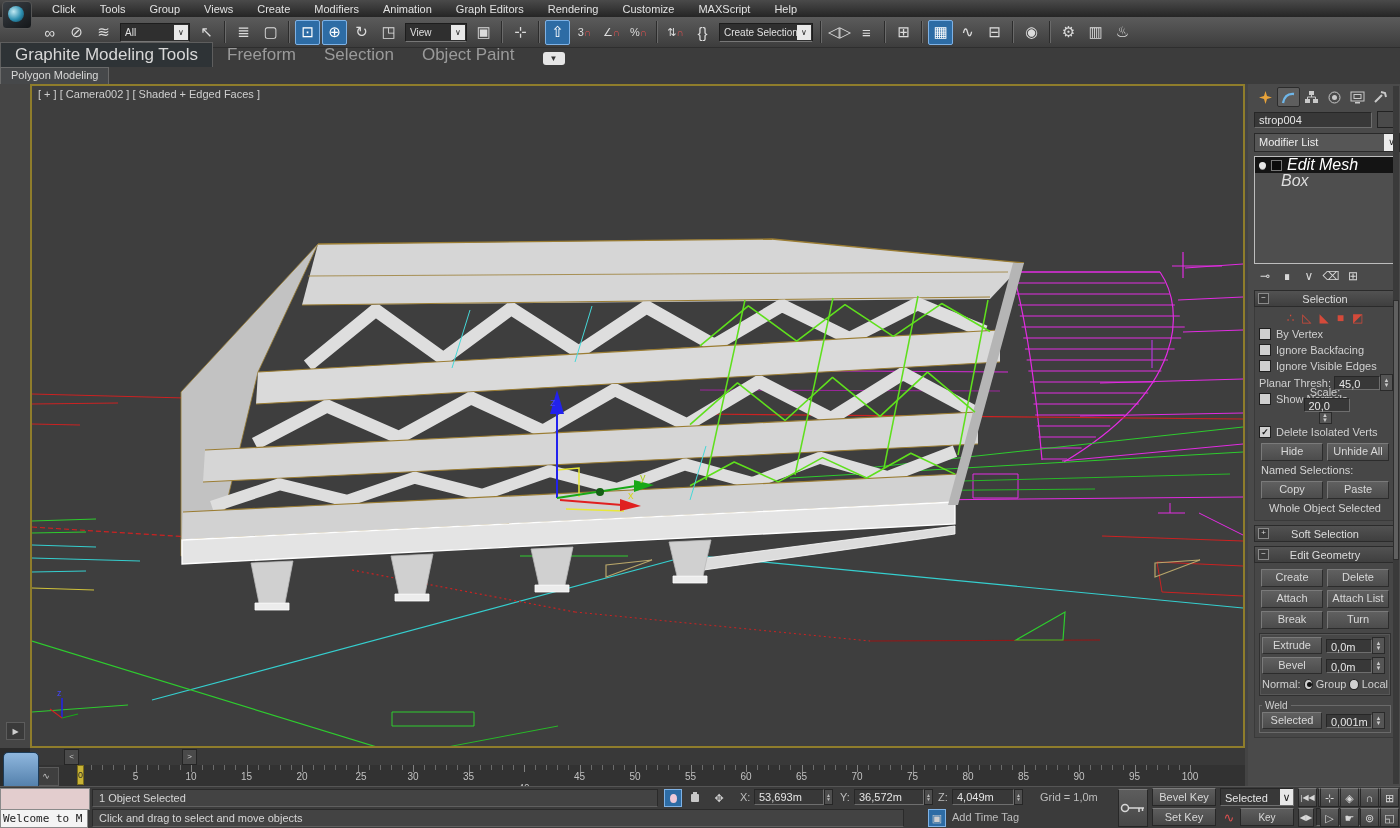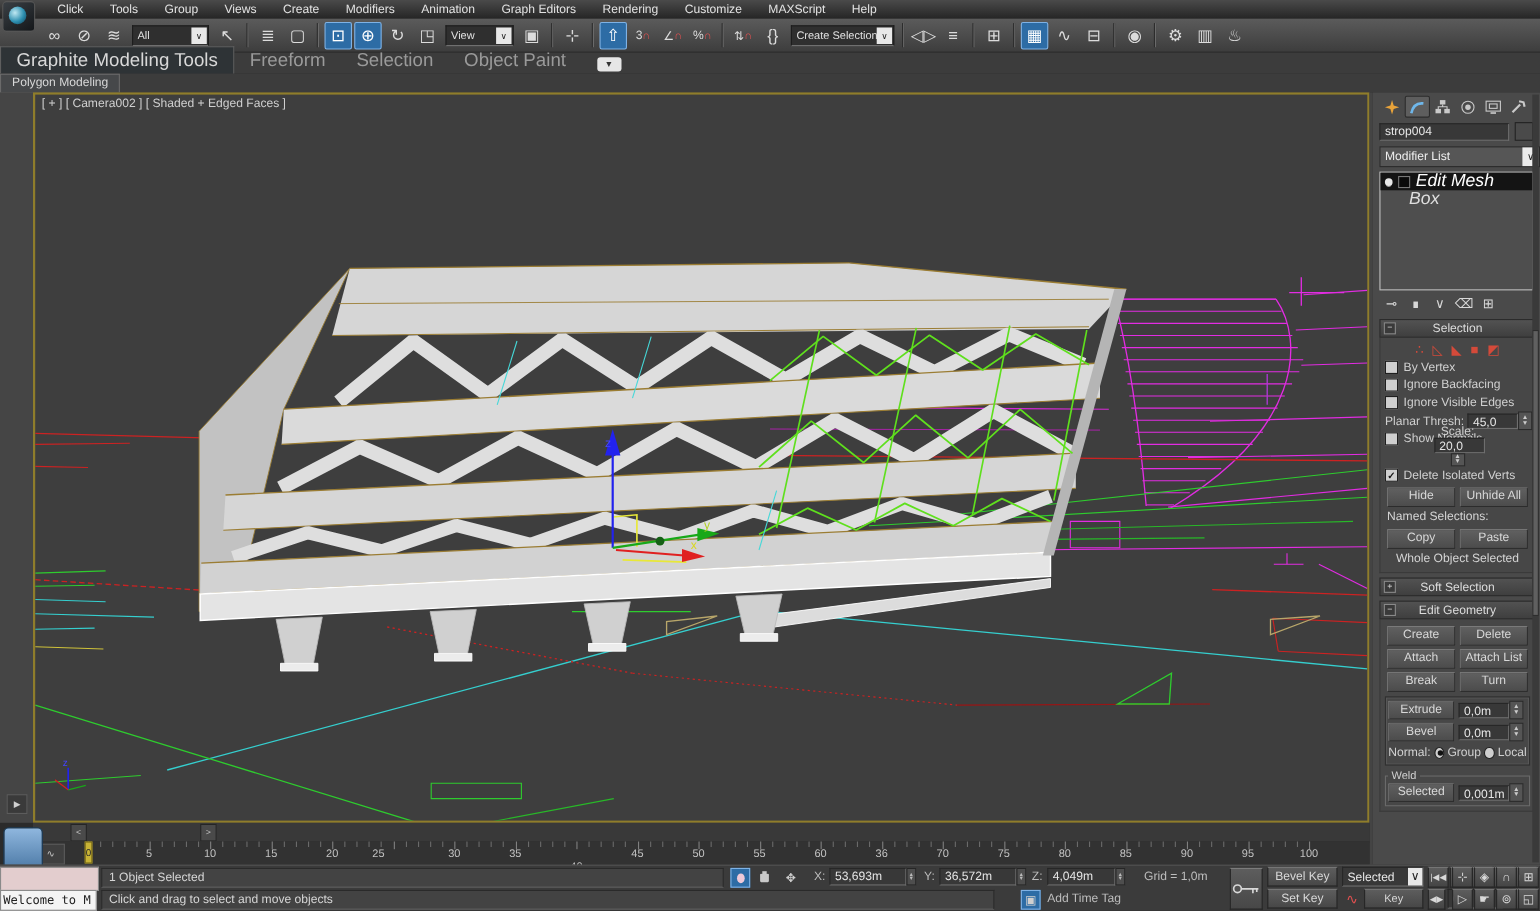--- a/index.html
+++ b/index.html
@@ -644,29 +644,29 @@
     <div class="tick" style="left: 1115.6px;"></div>
     <div class="tick" style="left: 1126.7px;"></div>
     <div class="tick" style="left: 1137.8px;"></div>
     <div class="tick" style="left: 1148.9px;"></div>
     <div class="tick" style="left: 1160px; height: 7px; background: rgb(128, 128, 128);"></div>
     <div class="ticklab" style="left: 50px;">0</div>
     <div class="ticklab" style="left: 105.5px;">5</div>
     <div class="ticklab" style="left: 161px;">10</div>
     <div class="ticklab" style="left: 216.5px;">15</div>
     <div class="ticklab" style="left: 272px;">20</div>
-    <div class="ticklab" style="left: 314px;">25</div>
+    <div class="ticklab" style="left: 331px;">25</div>
     <div class="ticklab" style="left: 383px;">30</div>
     <div class="ticklab" style="left: 438.5px;">35</div>
     <div class="ticklab" style="left: 494px; margin-top: 12px;">40</div>
     <div class="ticklab" style="left: 549.5px;">45</div>
     <div class="ticklab" style="left: 605px;">50</div>
     <div class="ticklab" style="left: 660.5px;">55</div>
     <div class="ticklab" style="left: 716px;">60</div>
-    <div class="ticklab" style="left: 771.5px;">36</div>
+    <div class="ticklab" style="left: 771.5px;">65</div>
     <div class="ticklab" style="left: 827px;">70</div>
     <div class="ticklab" style="left: 882.5px;">75</div>
     <div class="ticklab" style="left: 938px;">80</div>
     <div class="ticklab" style="left: 993.5px;">85</div>
     <div class="ticklab" style="left: 1049px;">90</div>
     <div class="ticklab" style="left: 1104.5px;">95</div>
     <div class="ticklab" style="left: 1160px;">100</div>
     <div id="frame-marker" style="left: 47px;">0</div>
   </div>
 <div id="minicurve" class="abs">∿</div>

